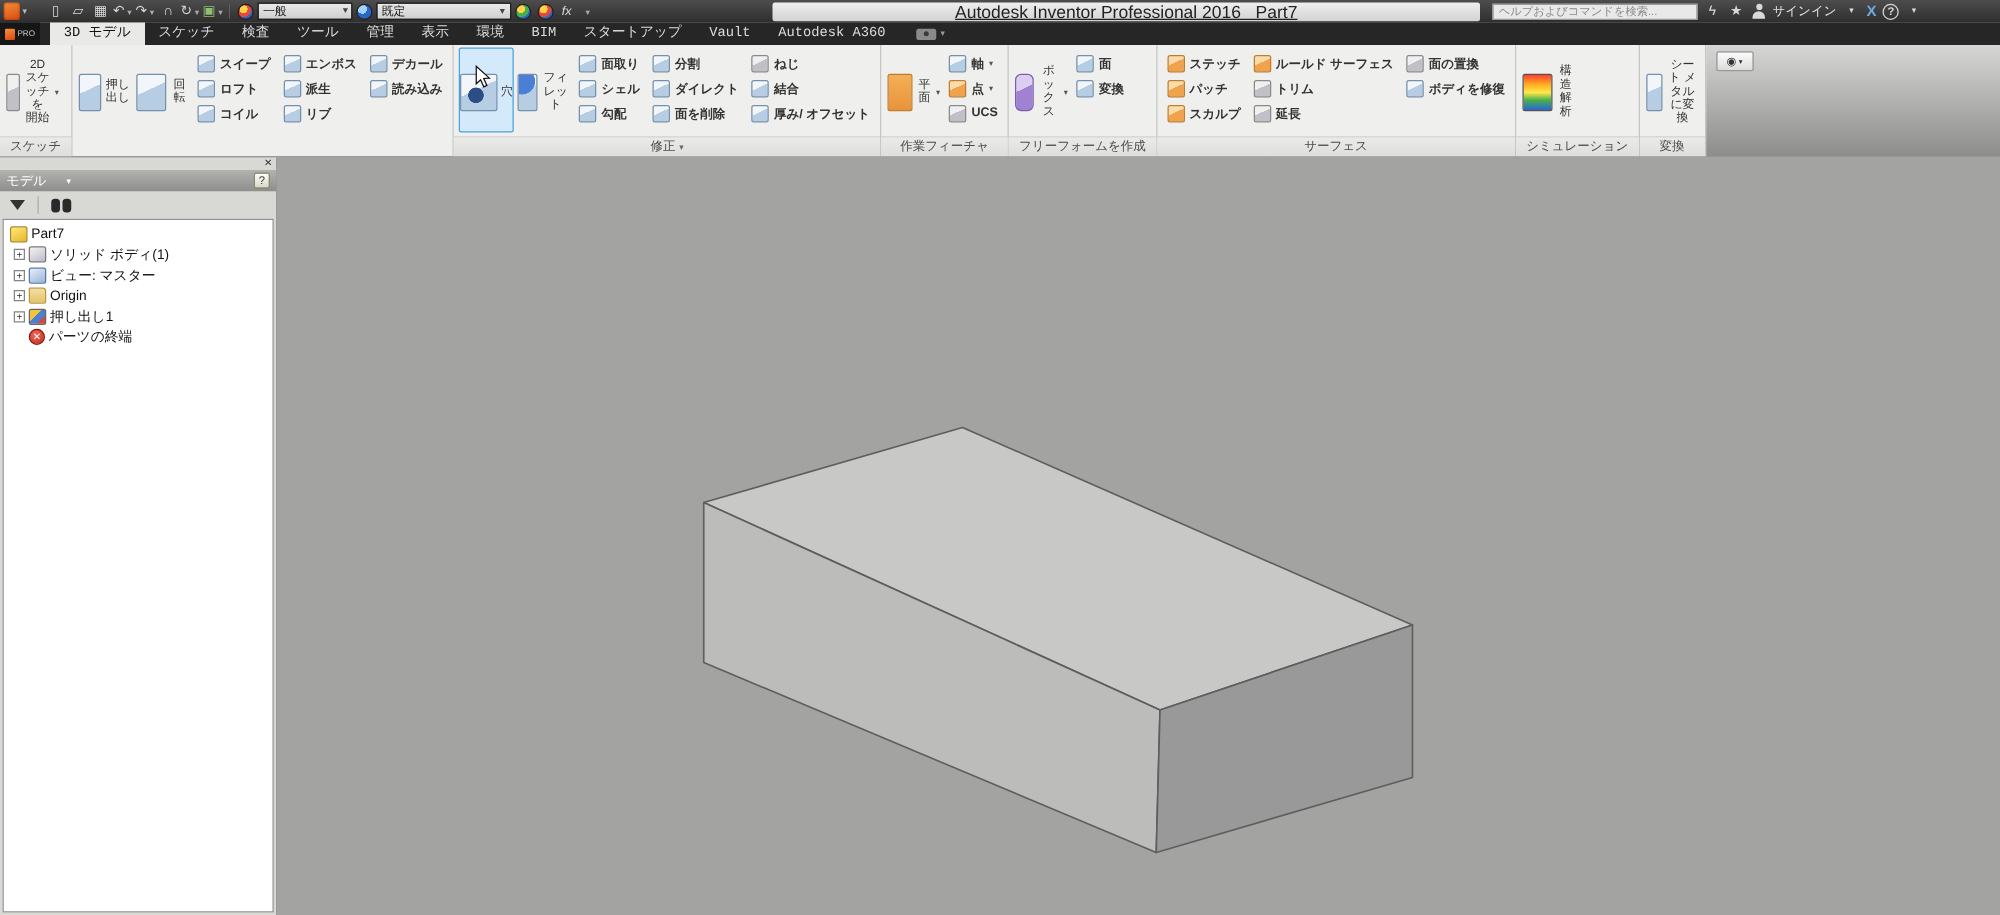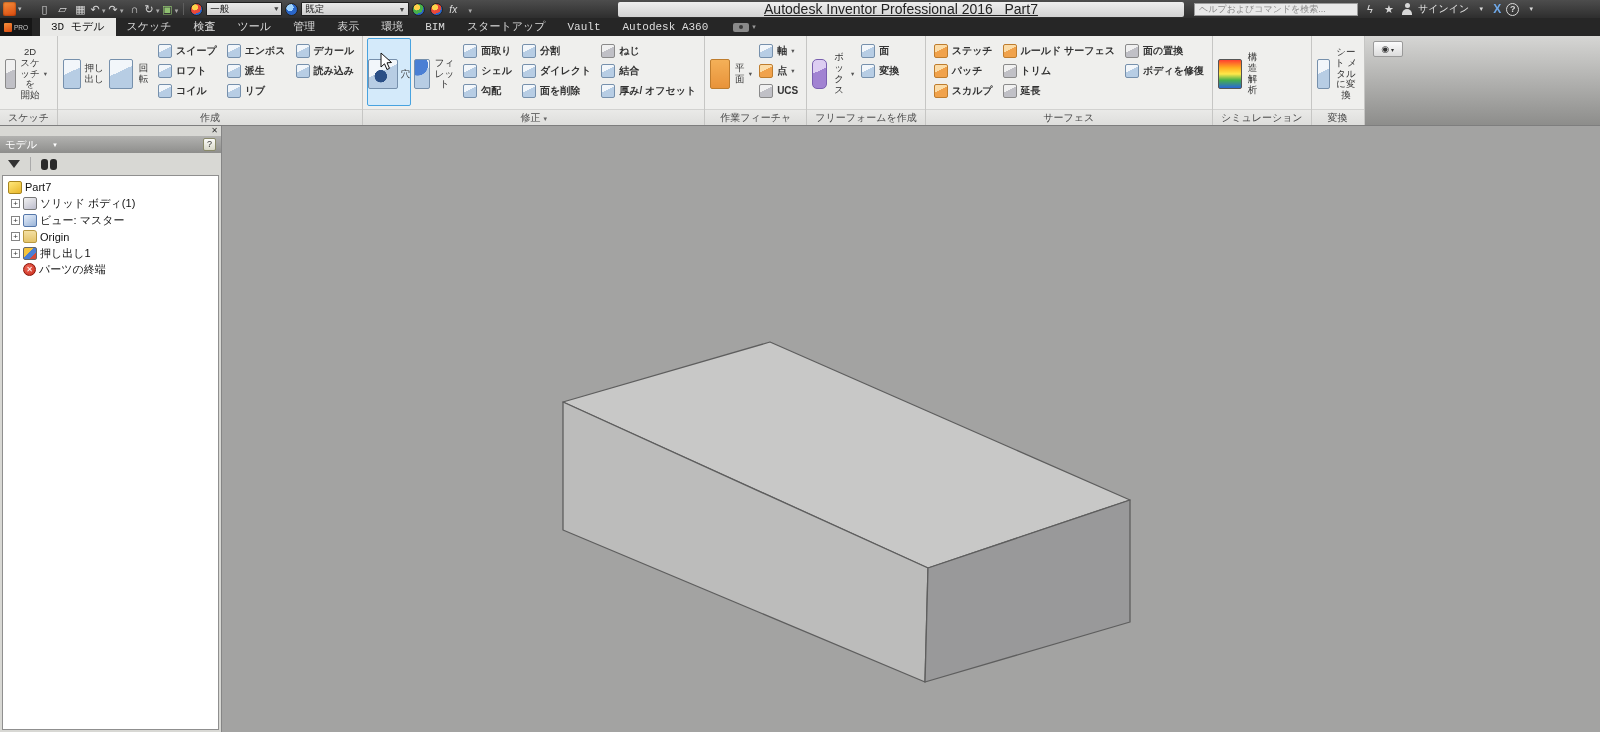--- a/index.html
+++ b/index.html
@@ -270,21 +270,20 @@
             <div class="sbtn" data-name="decal-button">
               <div class="sicon icon-blue" data-name="decal-icon"></div>
               <span class="slabel" data-name="button-label">デカール</span>
             </div>
             <div class="sbtn" data-name="import-button">
               <div class="sicon icon-blue" data-name="import-icon"></div>
               <span class="slabel" data-name="button-label">読み込み</span>
             </div>
           </div>
         </div>
-        <div class="rlabel" data-name="ribbon-group-label">作成</div>
       </div>
       <div class="rgroup" data-name="ribbon-group-修正">
         <div class="rcontent" data-name="ribbon-group-content">
           <div class="bigbtn sel" data-name="hole-button">
             <div class="bigicon icon-blue" data-name="hole-icon"></div>
             <div class="biglabel" data-name="button-label">穴</div>
           </div>
           <div class="bigbtn" data-name="fillet-button">
             <div class="bigicon icon-blue" data-name="fillet-icon"></div>
             <div class="biglabel" data-name="button-label">フィレット</div>

